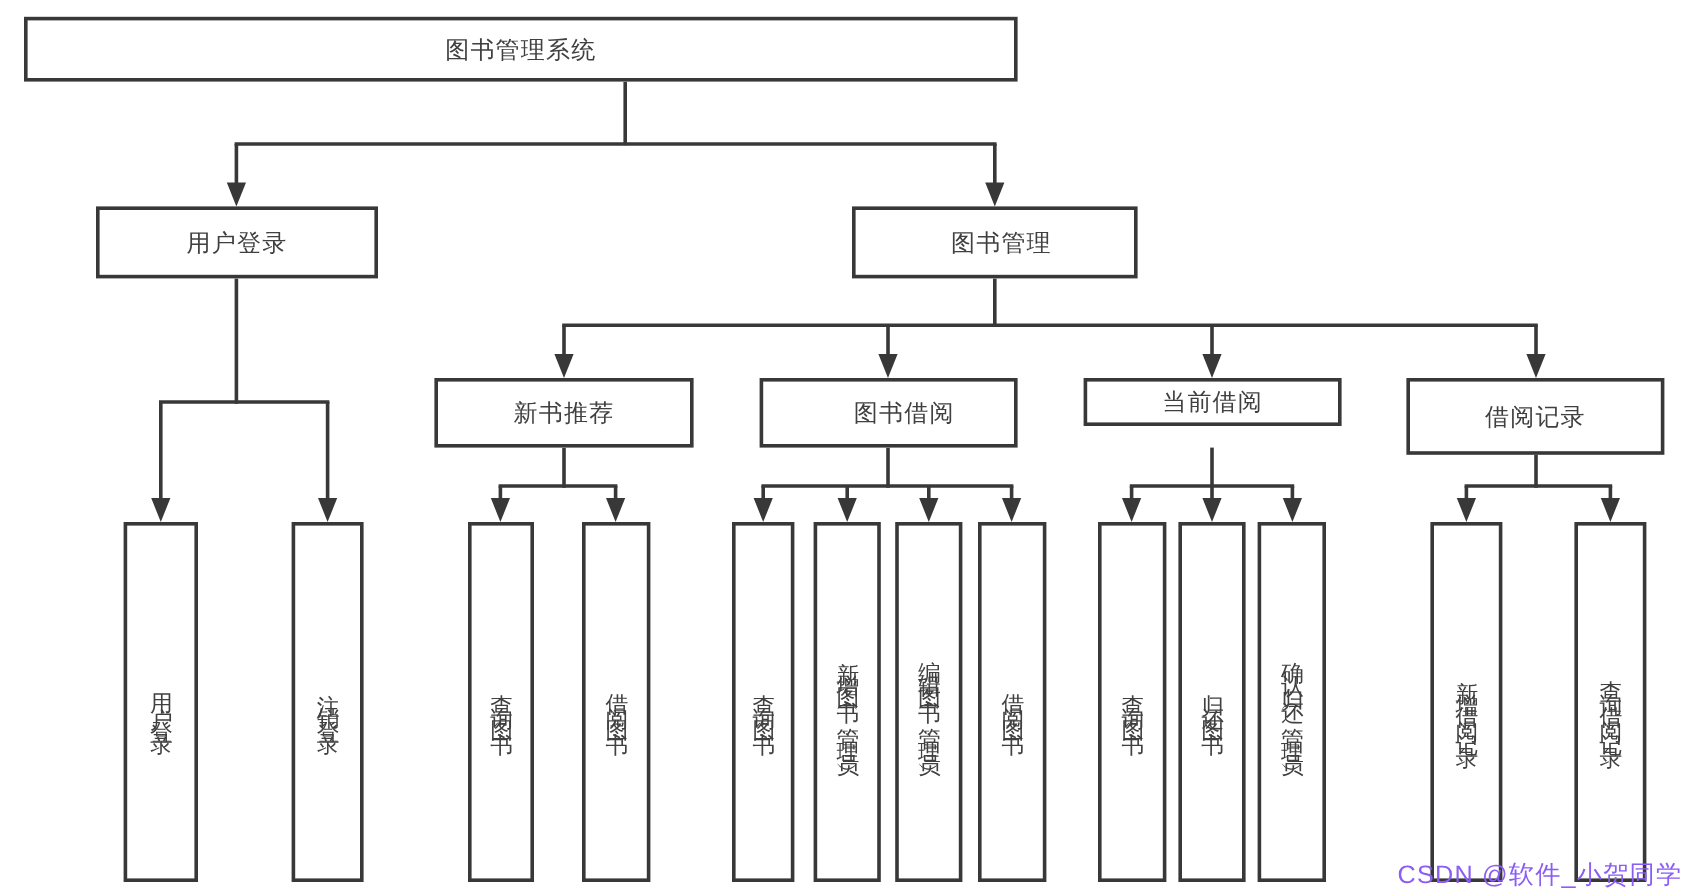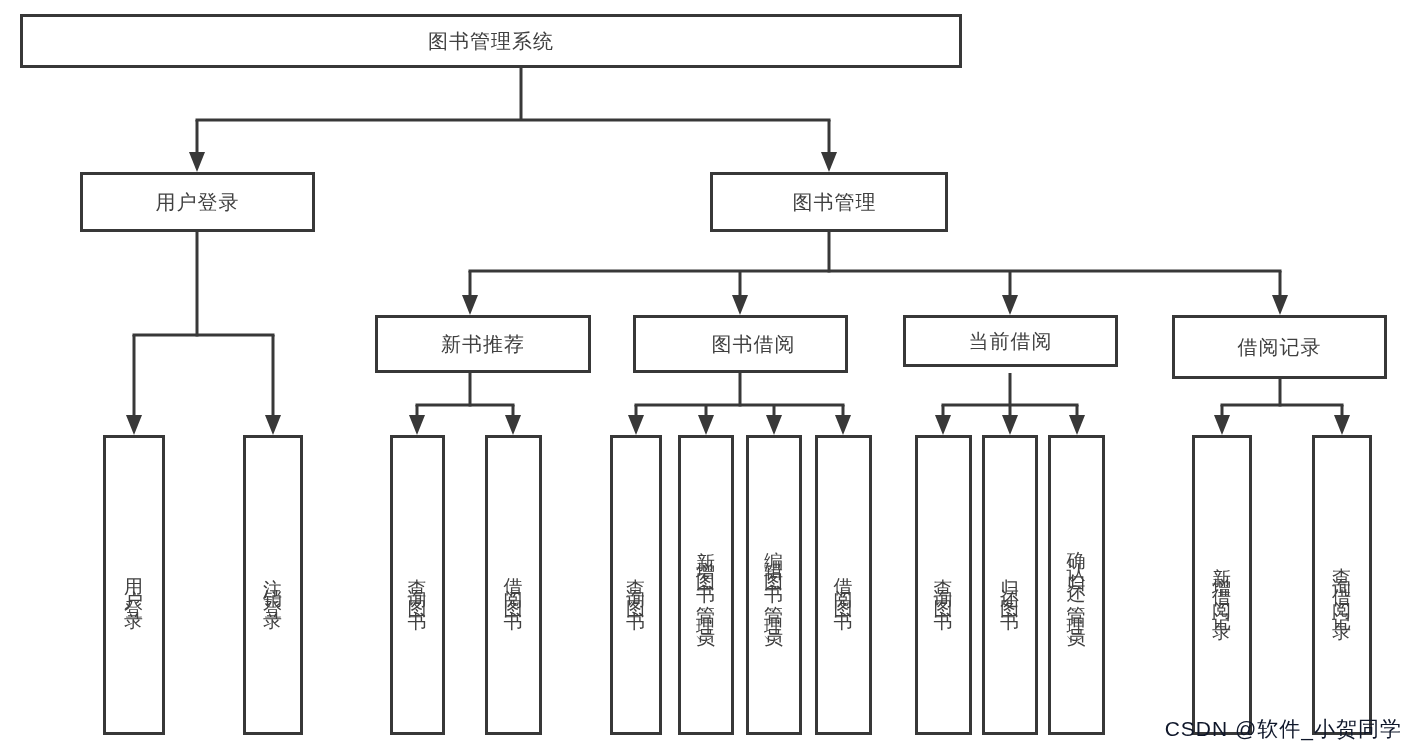--- a/index.html
+++ b/index.html
@@ -39,47 +39,47 @@
     white-space: nowrap;
   }
   .v-box {
     writing-mode: vertical-rl;
     text-orientation: mixed;
     font-size: 19px;
     letter-spacing: 11px;
     line-height: 1;
   }
   
-  .n-root        { left: 20px;   top: 14px;  width: 942px; height: 54px; }
+  .n-root        { left: 20px;   top: 14px;  width: 828px; height: 54px; }
   .n-user-login  { left: 80px;   top: 172px; width: 235px;  height: 60px; }
   .n-book-mgmt   { left: 710px;  top: 172px; width: 238px;  height: 60px; padding-left: 11px; }
-  .n-new-book    { left: 362px;  top: 315px; width: 216px;  height: 58px; margin-left: 13px; }
+  .n-new-book    { left: 362px;  top: 315px; width: 216px;  height: 58px; }
   .n-book-borrow { left: 633px;  top: 315px; width: 215px;  height: 58px; padding-left: 26px; }
-  .n-cur-borrow  { left: 903px;  top: 315px; width: 215px;  height: 52px; text-align: center; }
+  .n-cur-borrow  { left: 903px;  top: 315px; width: 215px;  height: 40px; text-align: center; }
   .n-borrow-rec  { left: 1172px; top: 315px; width: 215px;  height: 64px; }
   .leaf { top: 435px; height: 300px; }
   .n-ul1 { left: 103px;  width: 62px; }
   .n-ul2 { left: 243px;  width: 60px; }
   .n-nb1 { left: 390px;  width: 55px; }
   .n-nb2 { left: 485px;  width: 57px; }
   .n-bb1 { left: 610px;  width: 52px; }
   .n-bb2 { left: 678px;  width: 56px; }
   .n-bb3 { left: 746px;  width: 56px; }
   .n-bb4 { left: 815px;  width: 57px; }
   .n-cb1 { left: 915px;  width: 57px; }
   .n-cb2 { left: 982px;  width: 56px; }
   .n-cb3 { left: 1048px; width: 57px; }
   .n-br1 { left: 1192px; width: 60px; }
   .n-br2 { left: 1312px; width: 60px; }
   .watermark {
     position: absolute;
     right: 3px;
     bottom: 4px;
     font-size: 21px;
-    color: #0f172a;
+    color: #8b5cf6;
     letter-spacing: 1px;
     white-space: nowrap;
   }
 </style>
 </head>
 <body>
 
 <div class="stage">
 
   <svg class="connector-layer" width="1405" height="747" viewBox="0 0 1405 747" xmlns="http://www.w3.org/2000/svg">

